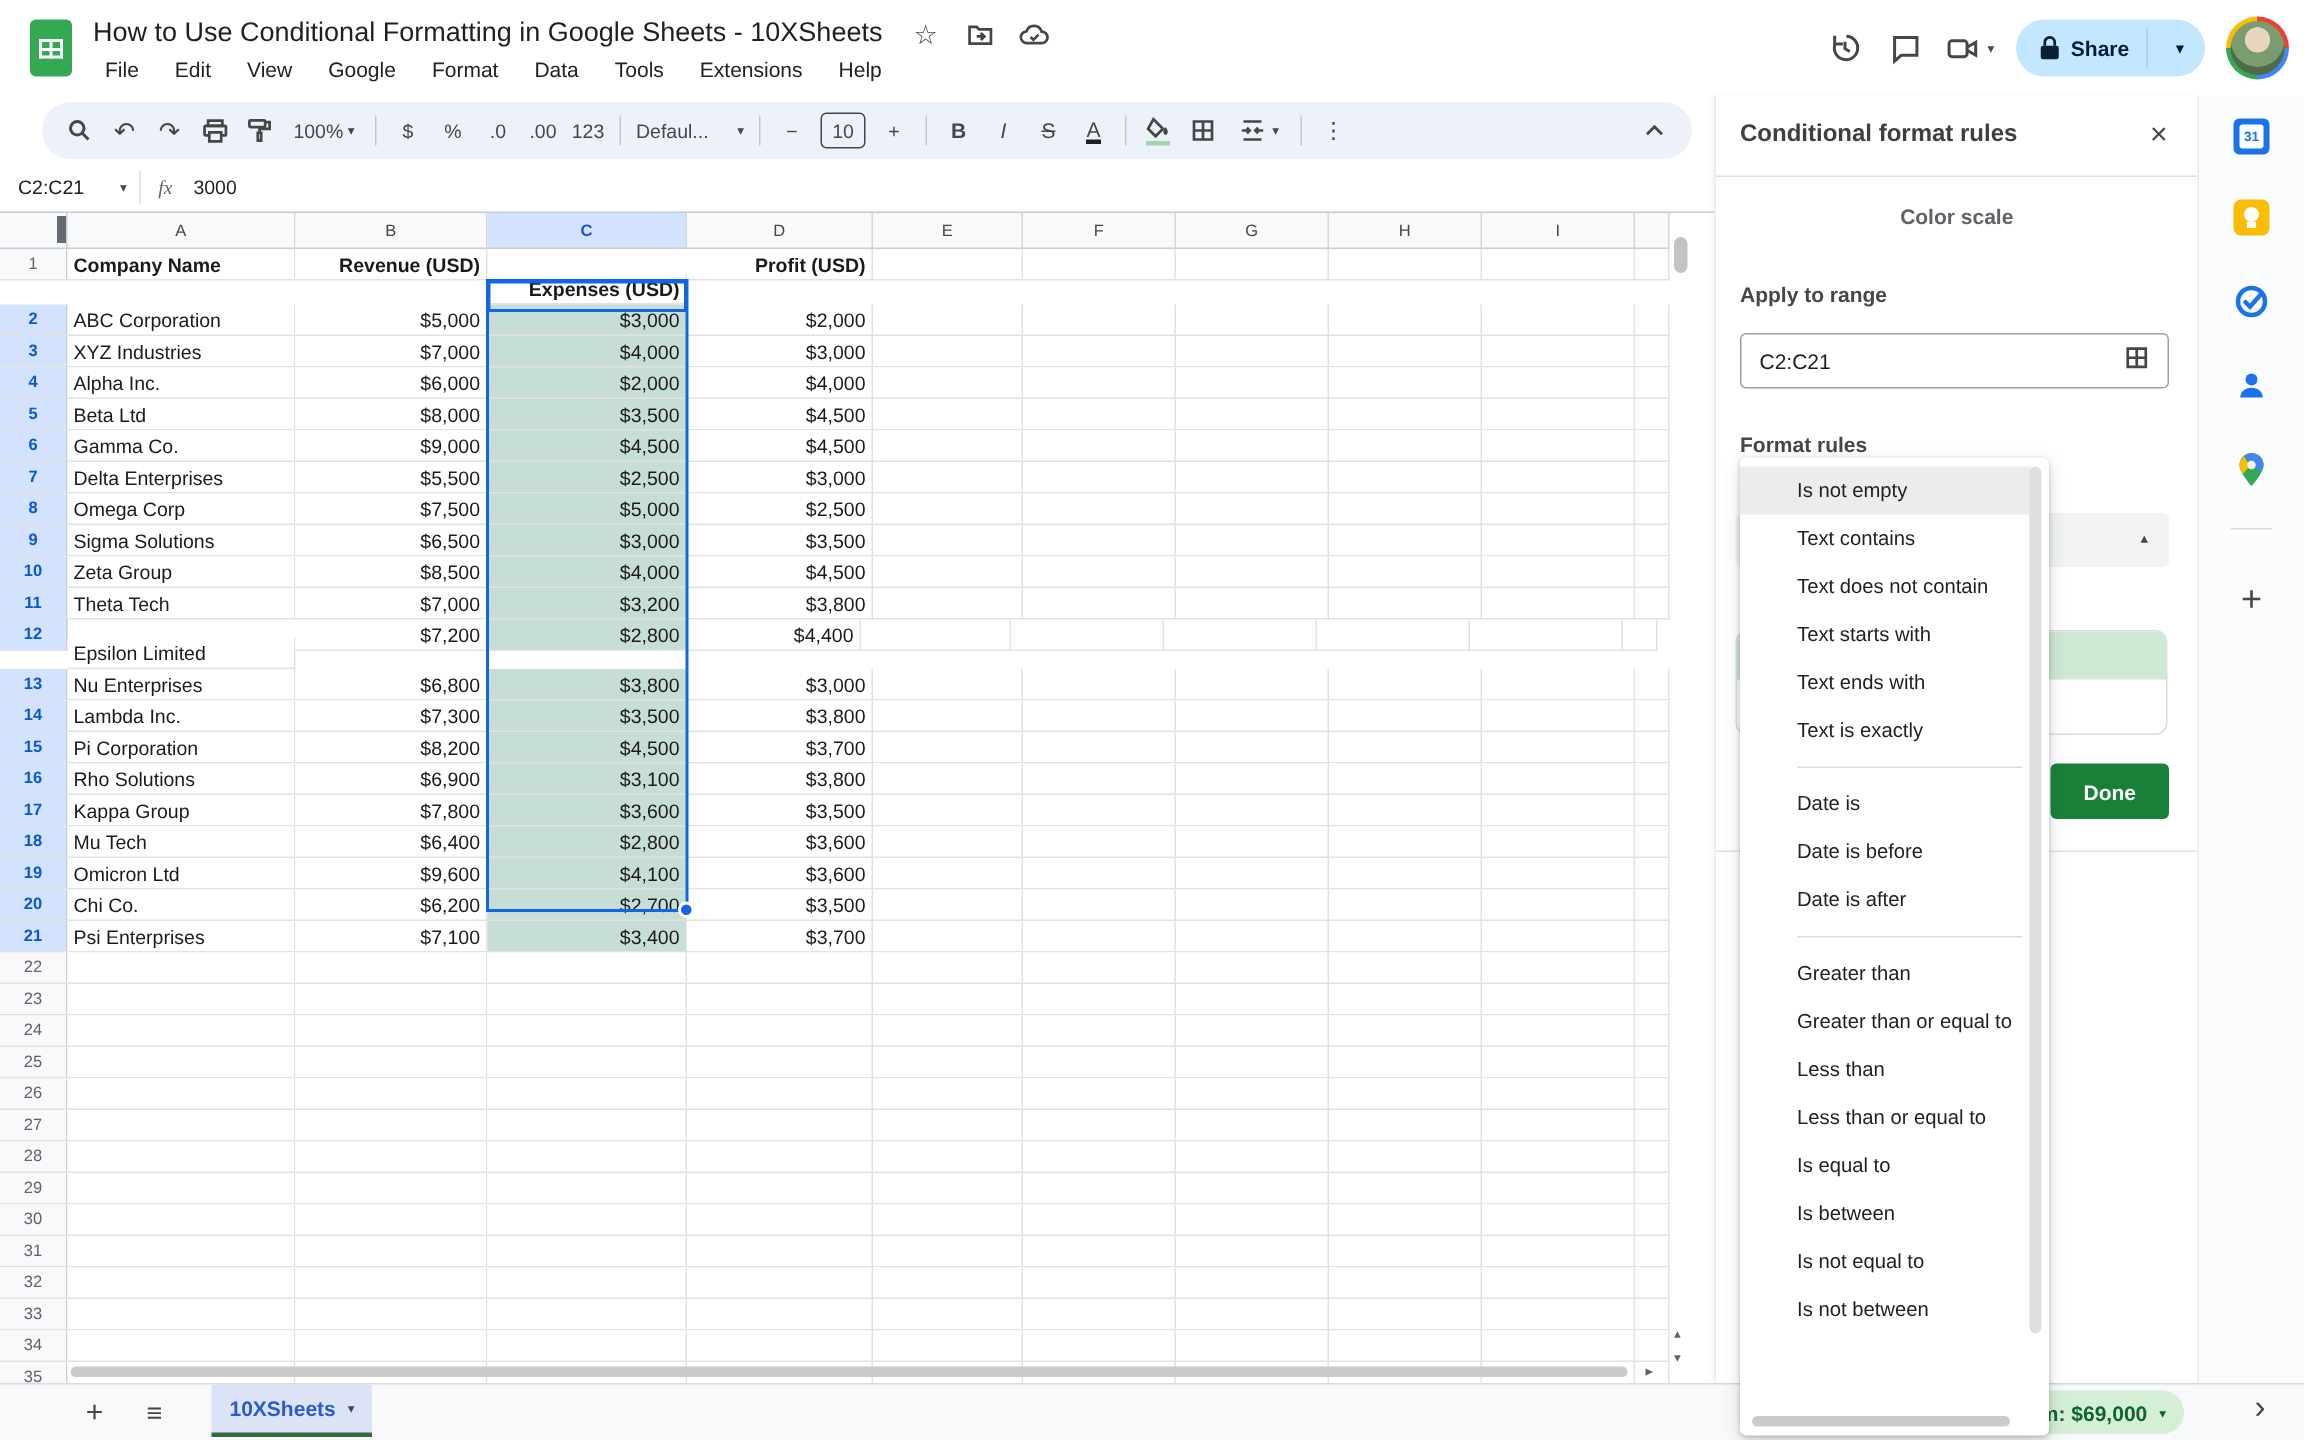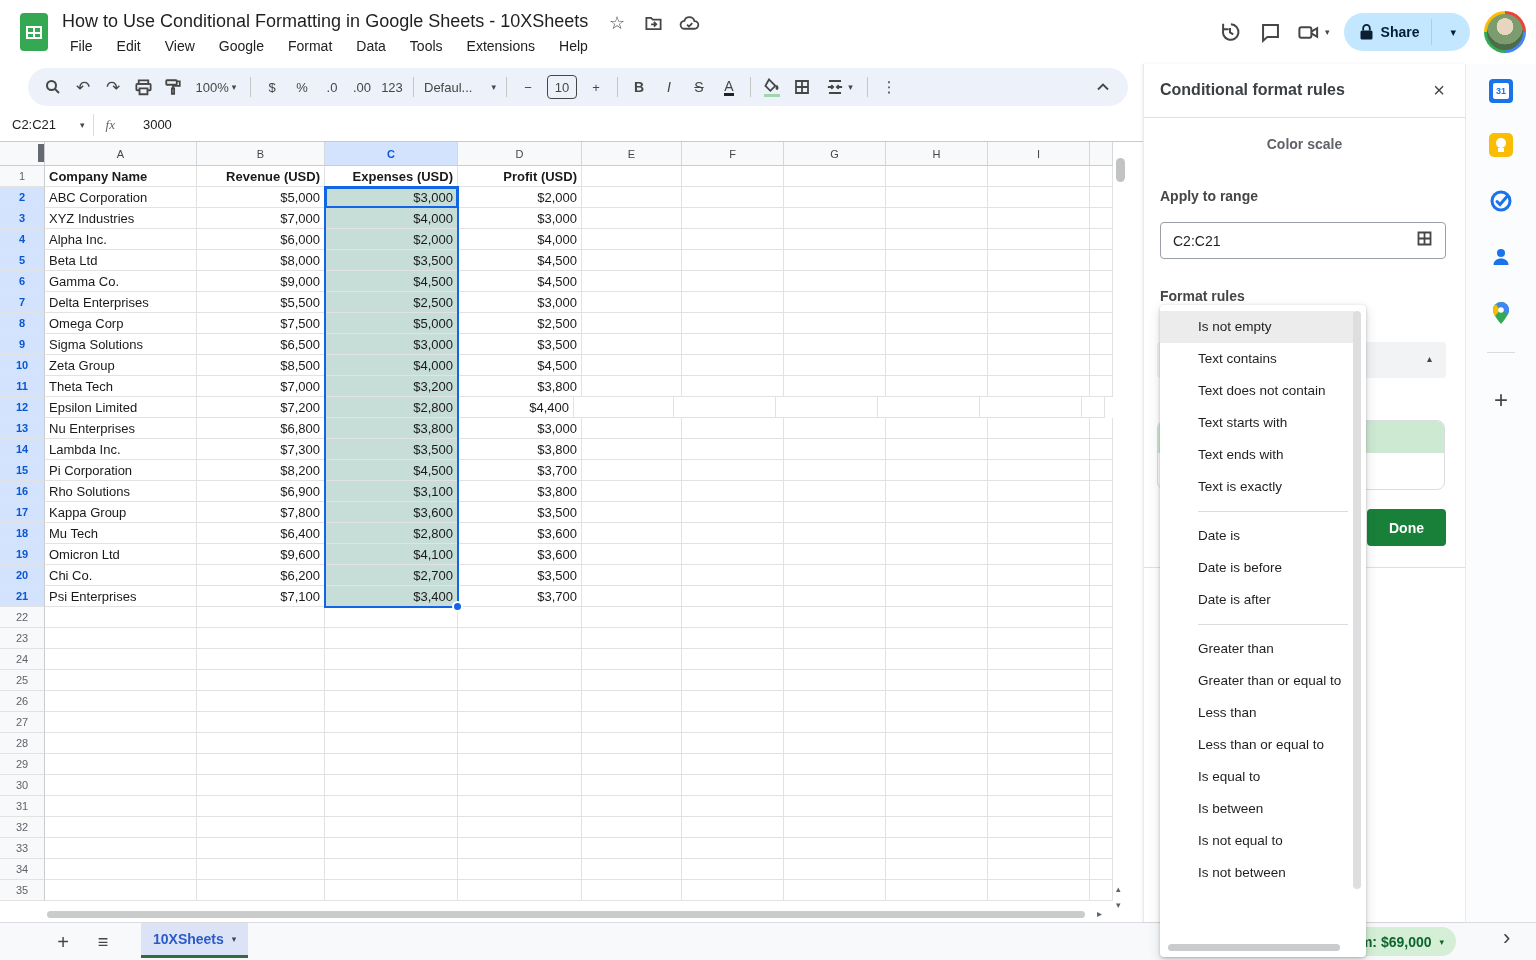--- a/index.html
+++ b/index.html
@@ -52,21 +52,21 @@
   .fill-wrap { display:flex; flex-direction:column; align-items:center; }
   .fill-bar { width:16px; height:3px; background:#9fd6ad; margin-top:1px; }
   .collapse-btn { margin-left:auto; }
 
   
   .formula-bar { position:absolute; left:0; top:108px; width:1143px; height:34px; background:#fff;
     border-bottom:1px solid #c7cbcf; display:flex; align-items:center; }
   .name-box { width:78px; padding-left:12px; font-size:13px; color:#202124; }
   .nb-caret { font-size:9px; color:#444746; padding:0 8px 0 2px; }
   .fb-sep { width:1px; height:22px; background:#dadce0; margin-right:12px; }
-  .fx { font-style:italic; font-size:13px; color:#5f6368; margin-right:28px; font-family:"Liberation Serif", serif; }
+  .fx { font-style:italic; font-size:13px; color:#5f6368; margin-right:14px; font-family:"Liberation Serif", serif; }
   .fb-value { font-size:13px; color:#202124; }
 
   
   .grid-wrap { position:absolute; left:0; top:142px; width:1143px; height:780px; background:#fff; overflow:hidden; }
   .g-row { display:flex; }
   .corner { width:45px; height:24px; background:#f8f9fa; border-right:1px solid #c9ccd0; border-bottom:1px solid #c9ccd0; position:relative; }
   .corner-handle { position:absolute; right:0px; top:2px; width:6px; height:18px; background:#646a70; }
   .ch { height:24px; background:#f8f9fa; border-right:1px solid #d5d8db; border-bottom:1px solid #c9ccd0;
     display:flex; align-items:center; justify-content:center; font-size:11px; color:#444746; }
   .ch.hl { background:#d3e3fd; color:#0b57d0; font-weight:700; }
@@ -331,21 +331,21 @@
           <div class="ch" style="width: 102px;">F</div>
           <div class="ch" style="width: 102px;">G</div>
           <div class="ch" style="width: 102px;">H</div>
           <div class="ch" style="width: 102px;">I</div>
           <div class="ch" style="width: 23px;"></div>
         </div>
         <div class="g-row">
           <div class="rh">1</div>
           <div class="cell b left" style="width: 152px;">Company Name</div>
           <div class="cell b right" style="width: 128px;">Revenue (USD)</div>
-          <div class="cell b right" style="width: 133px;">Expenses (USD)</div>
+          <div class="cell b right" style="width: 133px; margin-top: 16px;">Expenses (USD)</div>
           <div class="cell b right" style="width: 124px;">Profit (USD)</div>
           <div class="cell" style="width: 100px;"></div>
           <div class="cell" style="width: 102px;"></div>
           <div class="cell" style="width: 102px;"></div>
           <div class="cell" style="width: 102px;"></div>
           <div class="cell" style="width: 102px;"></div>
           <div class="cell" style="width: 23px;"></div>
         </div>
         <div class="g-row">
           <div class="rh hl">2</div>
@@ -472,21 +472,21 @@
           <div class="cell right" style="width: 124px;">$3,800</div>
           <div class="cell" style="width: 100px;"></div>
           <div class="cell" style="width: 102px;"></div>
           <div class="cell" style="width: 102px;"></div>
           <div class="cell" style="width: 102px;"></div>
           <div class="cell" style="width: 102px;"></div>
           <div class="cell" style="width: 23px;"></div>
         </div>
         <div class="g-row">
           <div class="rh hl">12</div>
-          <div class="cell left" style="width: 152px;">Epsilon Limited</div>
+          <div class="cell left" style="width: 152px; margin-top: 12px;">Epsilon Limited</div>
           <div class="cell right" style="width: 128px;">$7,200</div>
           <div class="cell right selfill" style="width: 133px;">$2,800</div>
           <div class="cell right" style="width: 116px;">$4,400</div>
           <div class="cell" style="width: 100px;"></div>
           <div class="cell" style="width: 102px;"></div>
           <div class="cell" style="width: 102px;"></div>
           <div class="cell" style="width: 102px;"></div>
           <div class="cell" style="width: 102px;"></div>
           <div class="cell" style="width: 23px;"></div>
         </div>

